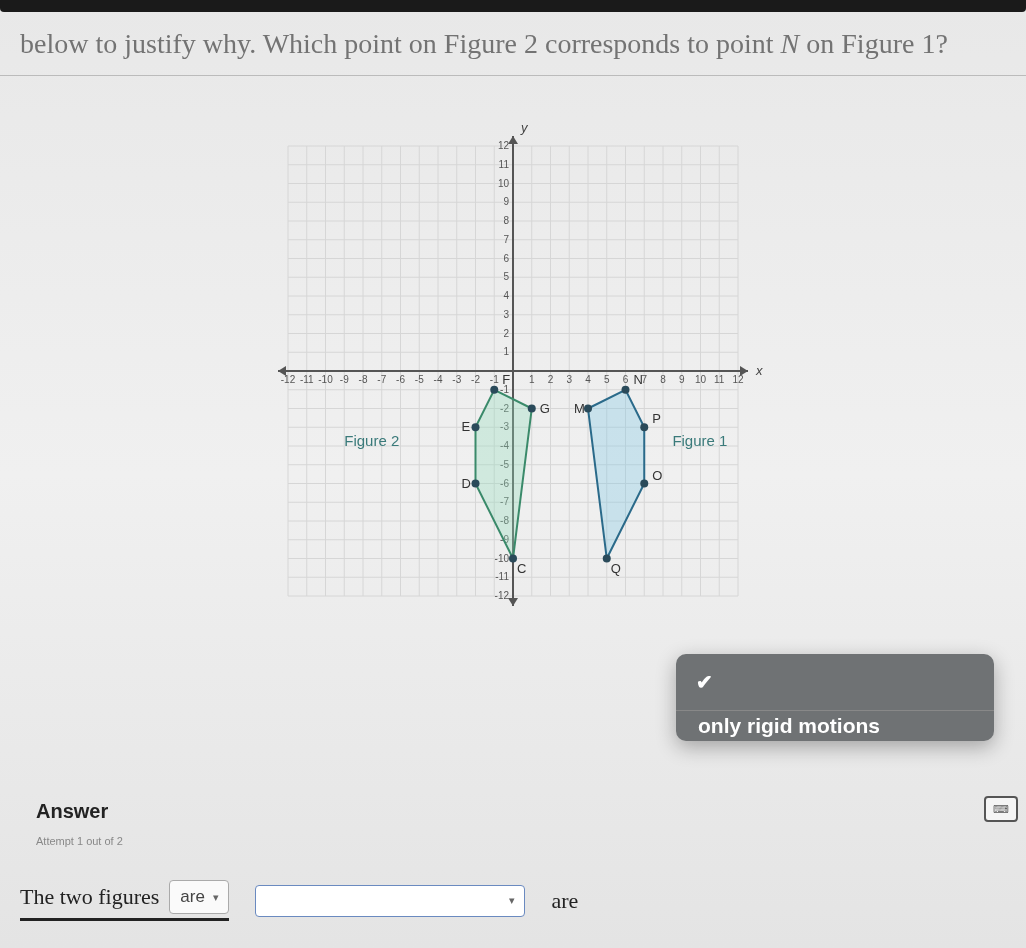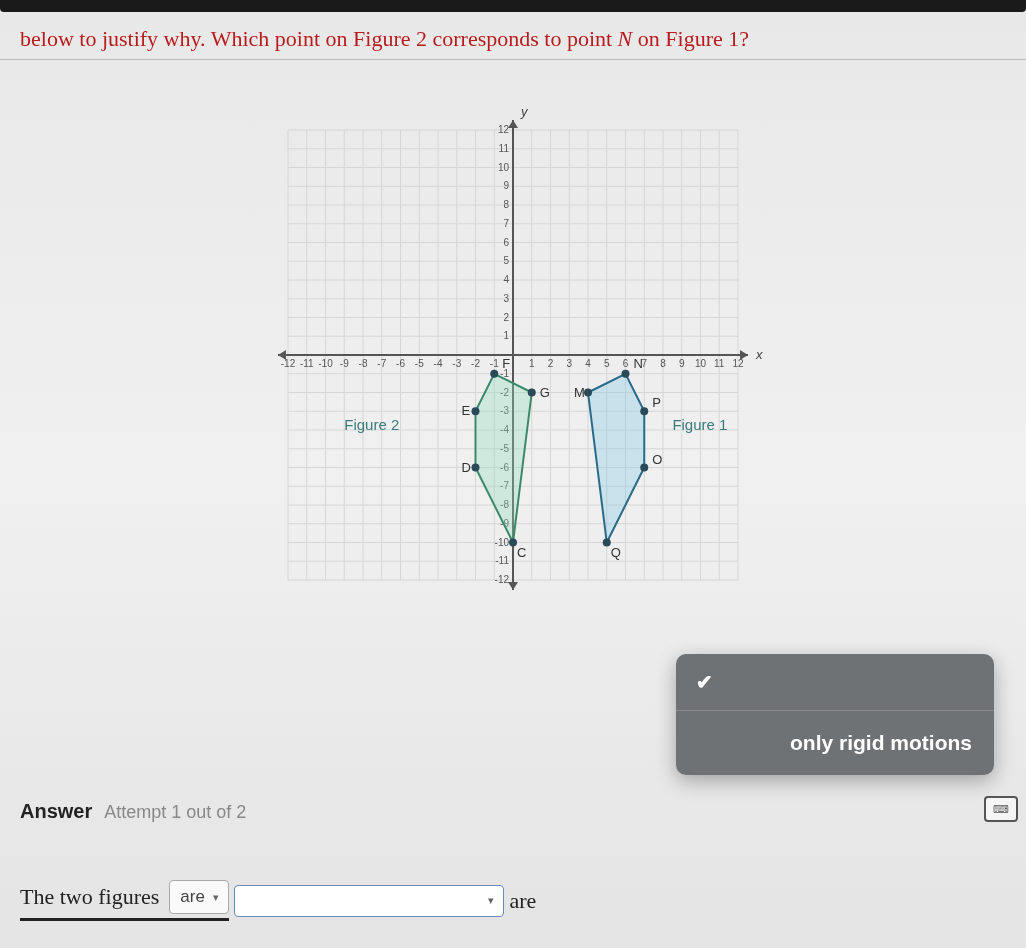--- a/index.html
+++ b/index.html
@@ -10,23 +10,23 @@
     height: 948px;
     overflow: hidden;
     position: relative;
   }
   .top-bar {
     height: 12px;
     background: #1a1a1a;
     border-radius: 0 0 4px 4px;
   }
   .question {
-    padding: 12px 20px 4px 20px;
-    font-size: 22px;
-    color: #b91c1c;
+    padding: 12px 20px 12px 20px;
+    font-size: 28px;
+    color: #737373;
     line-height: 1.4;
     border-bottom: 1px solid #bbb;
   }
   .question .var { font-style: italic; font-family: 'Times New Roman', serif; }
   .graph-wrap {
     display: flex;
     justify-content: center;
     padding: 30px 0 10px 0;
   }
   svg.graph { display: block; }
@@ -45,42 +45,43 @@
     right: 32px;
     top: 654px;
     width: 318px;
     background: #6f7274;
     border-radius: 10px;
     box-shadow: 0 6px 20px rgba(0,0,0,0.3);
     overflow: hidden;
     font-family: Arial, sans-serif;
   }
   .dropdown-popup .opt {
-    padding: 20px 22px;
+    padding: 3px 22px;
     color: #fff;
     font-size: 21px;
     font-weight: 600;
     border-top: 1px solid #888;
     cursor: pointer;
-    text-align: right;
+    text-align: left;
   }
   .dropdown-popup .opt:first-child { border-top: none; text-align:left; padding:16px 20px;}
   .dropdown-popup .check { font-size: 20px; }
 
   .answer-row {
     position: absolute;
     left: 20px;
     top: 800px;
     display: flex;
     align-items: baseline;
     gap: 12px;
     font-family: Arial, sans-serif;
+    flex-direction: column;
   }
   .answer-row .lbl { font-size: 20px; font-weight: 700; color: #222; }
-  .answer-row .sub { font-size: 18px; color: #888; }
+  .answer-row .sub { font-size: 11px; color: #888; margin-left: 16px; }
 
   .keyboard-icon {
     position: absolute;
     right: 8px;
     top: 796px;
     width: 34px;
     height: 26px;
     border: 2px solid #555;
     border-radius: 4px;
     background: #f5f5f5;
@@ -88,21 +89,21 @@
     font-size:11px; color:#555;
   }
 
   .sentence-row {
     position: absolute;
     left: 20px;
     right: 20px;
     top: 880px;
     display: flex;
     align-items: center;
-    gap: 5px;
+    gap: 26px;
     font-size: 22px;
     color: #222;
     font-family: Georgia, serif;
   }
   .select-box {
     display: inline-flex;
     align-items: center;
     gap: 8px;
     border: 1px solid #aaa;
     background: #fafafa;

